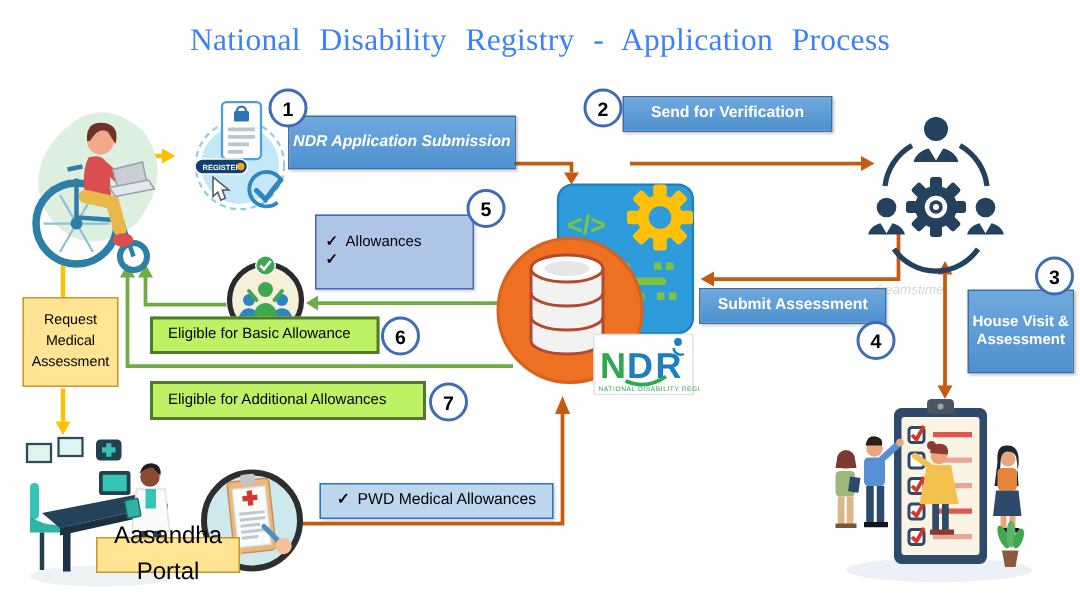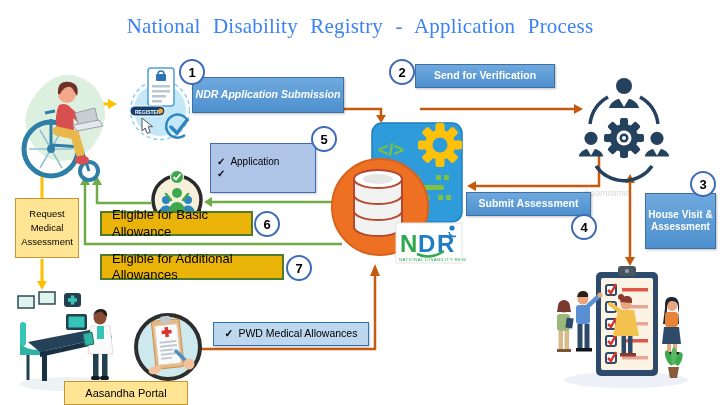--- a/index.html
+++ b/index.html
@@ -8,21 +8,21 @@
   .title{position:absolute;top:14px;left:0;width:100%;text-align:center;
          font-family:"Liberation Serif",serif;font-size:21px;color:#3b82f6;
          word-spacing:7px;letter-spacing:.2px;}
   svg.arrows{position:absolute;left:0;top:0;pointer-events:none;}
   .ill{position:absolute;}
   .pbox{position:absolute;display:flex;align-items:center;justify-content:center;
         text-align:center;box-sizing:border-box;line-height:1.25;}
   .blue{background:linear-gradient(180deg,#6FA9DE 0%,#4E90CE 100%);
         border:1px solid #3E6FA3;color:#fff;font-size:10.5px;font-weight:700;
         box-shadow:1px 1px 2px rgba(0,0,0,.25);}
-  .green{background:#eab308;border:2px solid #4F7A30;color:#000;font-size:13px;
+  .green{background:#bef264;border:2px solid #4F7A30;color:#000;font-size:10px;
          justify-content:flex-start;padding-left:10px;text-align:left;}
   .yellow{background:#FFE493;border:1.5px solid #C9962E;color:#000;font-size:9.5px;
           line-height:1.5;padding:2px;}
   .note{background:#AEC5E8;border:1.5px solid #3E6CB5;color:#000;font-size:10px;
         flex-direction:column;align-items:flex-start;justify-content:center;
         padding:4px 6px;box-shadow:1px 1px 2px rgba(0,0,0,.2);}
   .note2{background:#BDD7EE;border:1.5px solid #2E74B5;color:#000;font-size:10.5px;
          box-shadow:1px 1px 2px rgba(0,0,0,.2);}
   .chkrow{display:flex;gap:5px;text-align:left;}
   .chk{font-weight:700;}
@@ -378,32 +378,32 @@
   </div>
 
   <div class="pbox blue" style="left:192px;top:77px;width:152px;height:36px;font-style:italic;">NDR Application Submission</div>
   <div class="pbox blue" style="left:415px;top:64px;width:140px;height:24px;">Send for Verification</div>
   <div class="pbox blue" style="left:466px;top:192px;width:125px;height:24px;">Submit Assessment</div>
   <div class="pbox blue" style="left:645px;top:193px;width:71px;height:56px;font-size:10px;padding:2px;">House Visit &amp; Assessment</div>
 
   <div class="pbox note" style="left:210px;top:143px;width:106px;height:50px;">
     <div class="chkrow">
       <span class="chk">✓</span>
-      <span>Application</span>
+      <span>Allowances</span>
     </div>
     <div class="chkrow">
       <span class="chk">✓</span>
     </div>
   </div>
 
   <div class="pbox green" style="left:100px;top:211px;width:153px;height:25px;">Eligible for Basic Allowance</div>
   <div class="pbox yellow" style="left:15px;top:198px;width:64px;height:60px;">Request Medical Assessment</div>
 
   <div class="pbox green" style="left:100px;top:254px;width:184px;height:26px;">Eligible for Additional Allowances</div>
-  <div class="pbox yellow" style="left:64px;top:381px;width:124px;height:24px;font-size:11px;">Aasandha Portal</div>
+  <div class="pbox yellow" style="left:64px;top:358px;width:96px;height:24px;font-size:16px;">Aasandha Portal</div>
 
   <div class="pbox note2" style="left:213px;top:322px;width:156px;height:24px;">
     <span class="chkrow">
       <span class="chk">✓</span>
       <span>PWD Medical Allowances</span>
     </span>
   </div>
 
   <div class="stepnum" style="left:179px;top:59px;">1</div>
   <div class="stepnum" style="left:389px;top:59px;">2</div>

